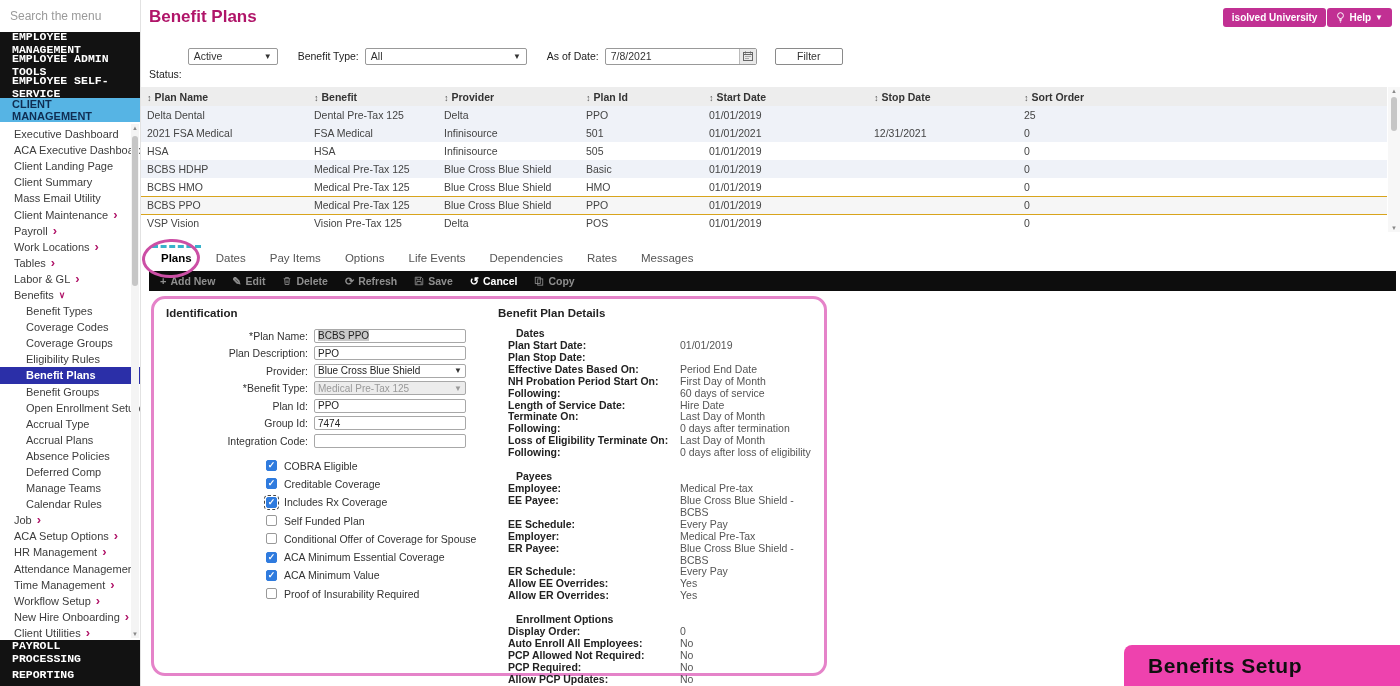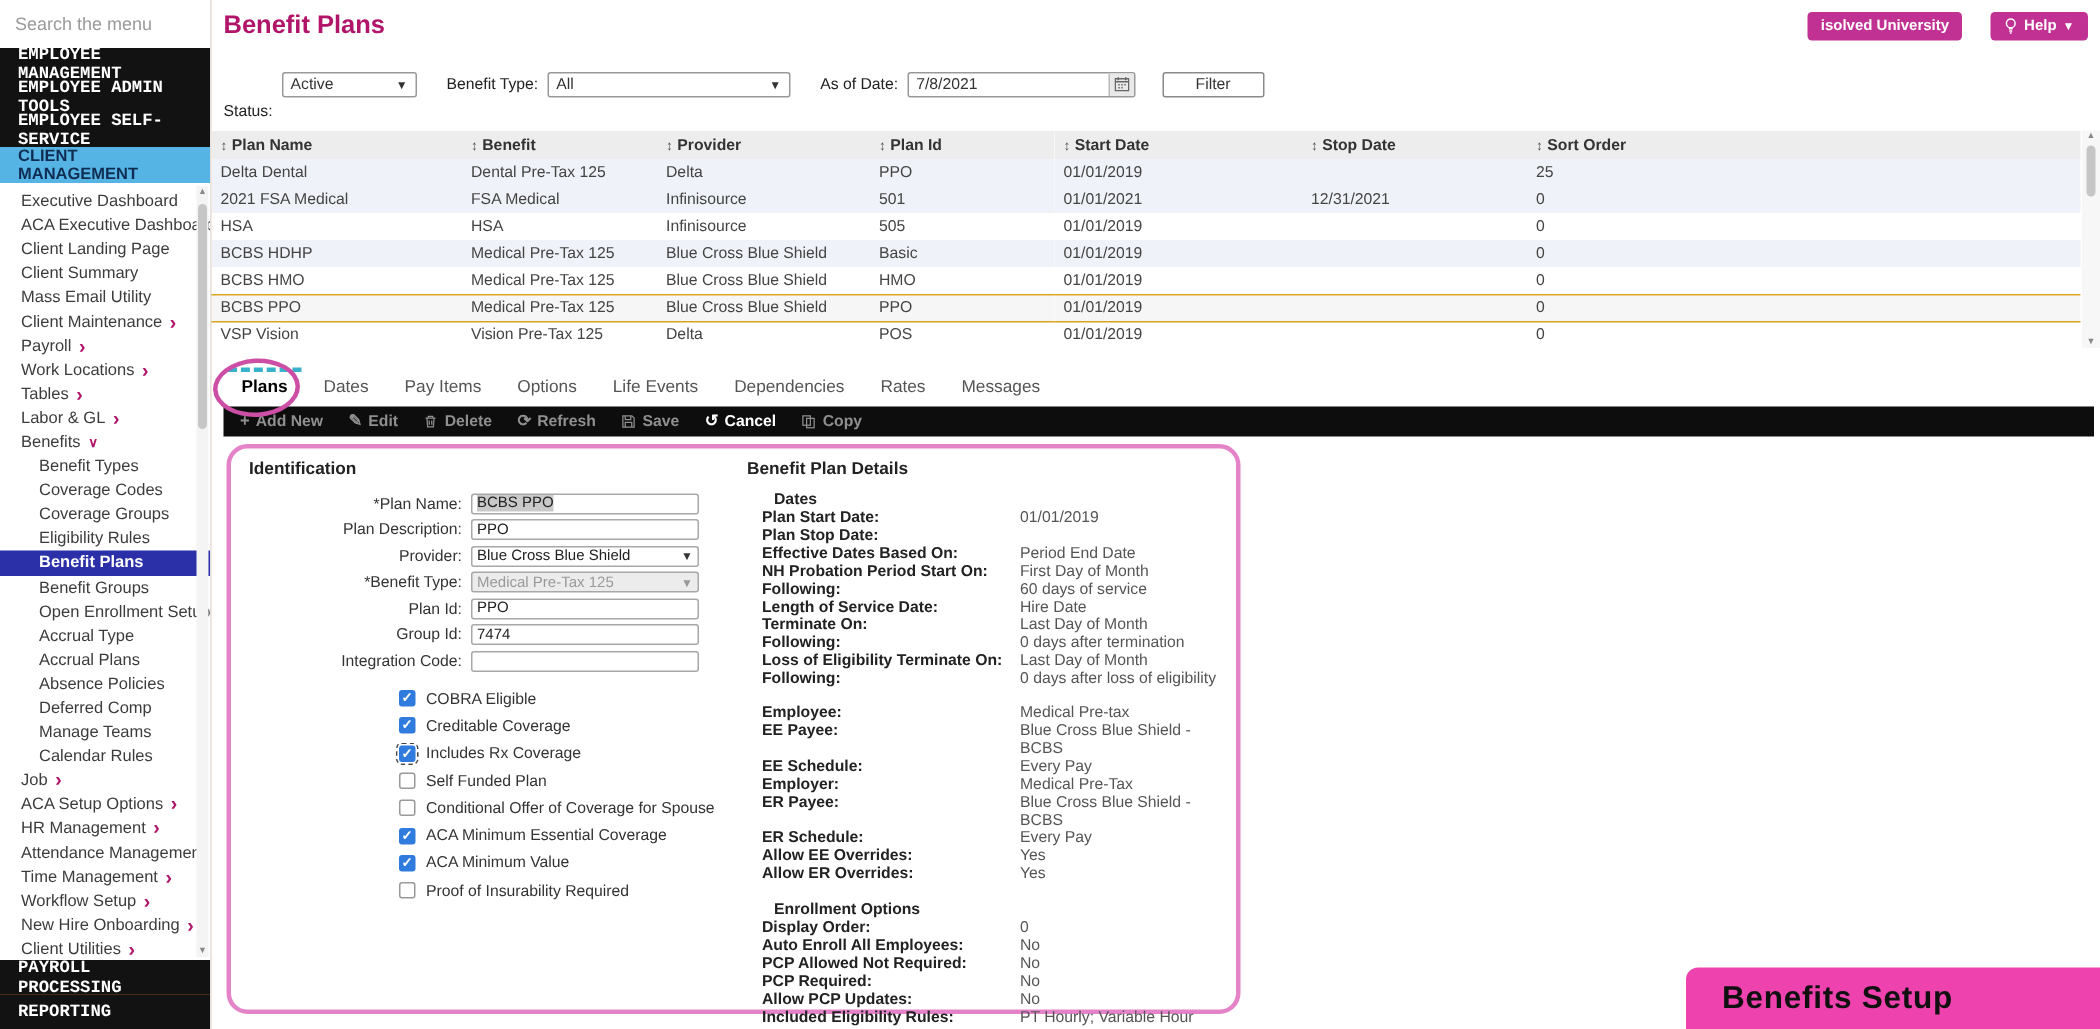--- a/index.html
+++ b/index.html
@@ -30,21 +30,21 @@
   .mi-chevron.down { font-size:9px; }
   .side-scroll { position:absolute; top:2px; right:1px; bottom:2px; width:8px; background:#f4f4f4; display:flex; flex-direction:column; align-items:center; }
   .sc-arrow { font-size:6px; color:#888; line-height:8px; }
   .sc-arrow.down { margin-top:auto; }
   .sc-thumb { width:6px; height:150px; background:#c6c6c6; border-radius:3px; margin-top:4px; }
 
   
   .main { flex:1; position:relative; background:#fff; }
   .main-header { display:flex; justify-content:space-between; align-items:center; padding:7px 8px 2px 8px; }
   .page-title { color:var(--magenta); font-size:17px; font-weight:bold; }
-  .header-buttons { display:flex; gap:19px; }
+  .header-buttons { display:flex; gap:1px; }
   .pill { background:var(--button-pink); color:#fff; border:0; border-radius:3px; font-size:10px; font-weight:bold; padding:4px 9px; display:flex; align-items:center; gap:4px; cursor:pointer; font-family:"Liberation Sans",sans-serif; }
   .pill svg { display:block; }
   .caret { font-size:8px; }
 
   .filter-row { display:flex; align-items:center; gap:6px; padding:3px 8px 7px 8px; font-size:10.5px; color:#222; }
   .fl-label { margin-left:14px; }
   .fl-label:first-child { margin-left:0;margin-top:36px; }
   .sel, .txt { border:1px solid #999; border-radius:2px; background:#fff; height:17px; display:flex; align-items:center; padding:0 5px; font-size:10.5px; color:#333; cursor:pointer; }
   .sel-status { width:90px; justify-content:space-between; }
   .sel-btype { width:162px; justify-content:space-between; }
@@ -572,20 +572,21 @@
               <div class="d-row">
                 <div class="d-label">Loss of Eligibility Terminate On:</div>
                 <div class="d-value">Last Day of Month</div>
               </div>
               <div class="d-row">
                 <div class="d-label">Following:</div>
                 <div class="d-value">0 days after loss of eligibility</div>
               </div>
             </div>
             <div class="d-group">
+              <div class="d-title">Payees</div>
               <div class="d-row">
                 <div class="d-label">Employee:</div>
                 <div class="d-value">Medical Pre-tax</div>
               </div>
               <div class="d-row">
                 <div class="d-label">EE Payee:</div>
                 <div class="d-value">Blue Cross Blue Shield - BCBS</div>
               </div>
               <div class="d-row">
                 <div class="d-label">EE Schedule:</div>

